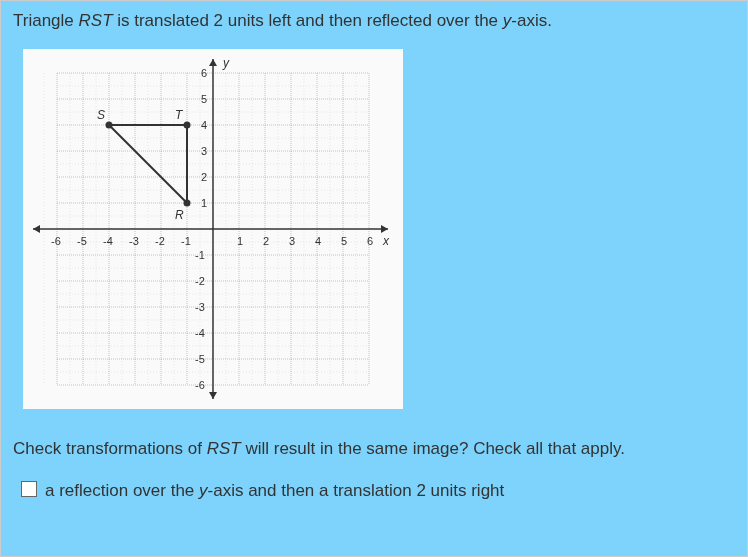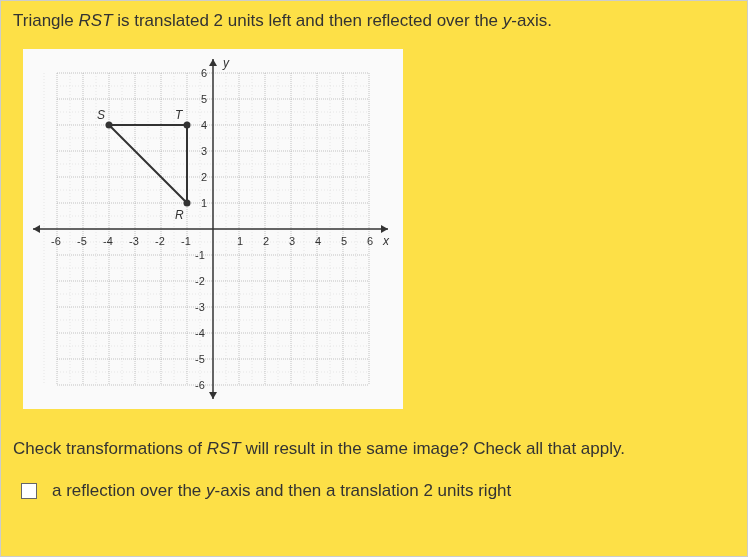--- a/index.html
+++ b/index.html
@@ -8,21 +8,21 @@
       box-sizing: border-box;
     }
     body {
       font-family: Arial, sans-serif;
       background: #f5f5f5;
       width: 748px;
       height: 557px;
       position: relative;
     }
     .container {
-      background: #fde047;
+      background: #7dd3fc;
       width: 100%;
       height: 100%;
       padding: 10px 12px;
       border: 1px solid #ccc;
     }
     .question-title {
       font-size: 17px;
       color: #333;
       margin-bottom: 18px;
     }
@@ -77,22 +77,21 @@
       font-style: italic;
     }
     .question-prompt {
       font-size: 17px;
       color: #333;
       margin-top: 30px;
       margin-bottom: 22px;
     }
     .option-row {
       display: flex;
-      align-items: center;
-      gap: 15px;
+      gap: 8px;
       margin-left: 8px;
     }
     .checkbox {
       width: 16px;
       height: 16px;
       border: 1.5px solid #666;
       background: #fff;
       cursor: pointer;
     }
     .option-text {

